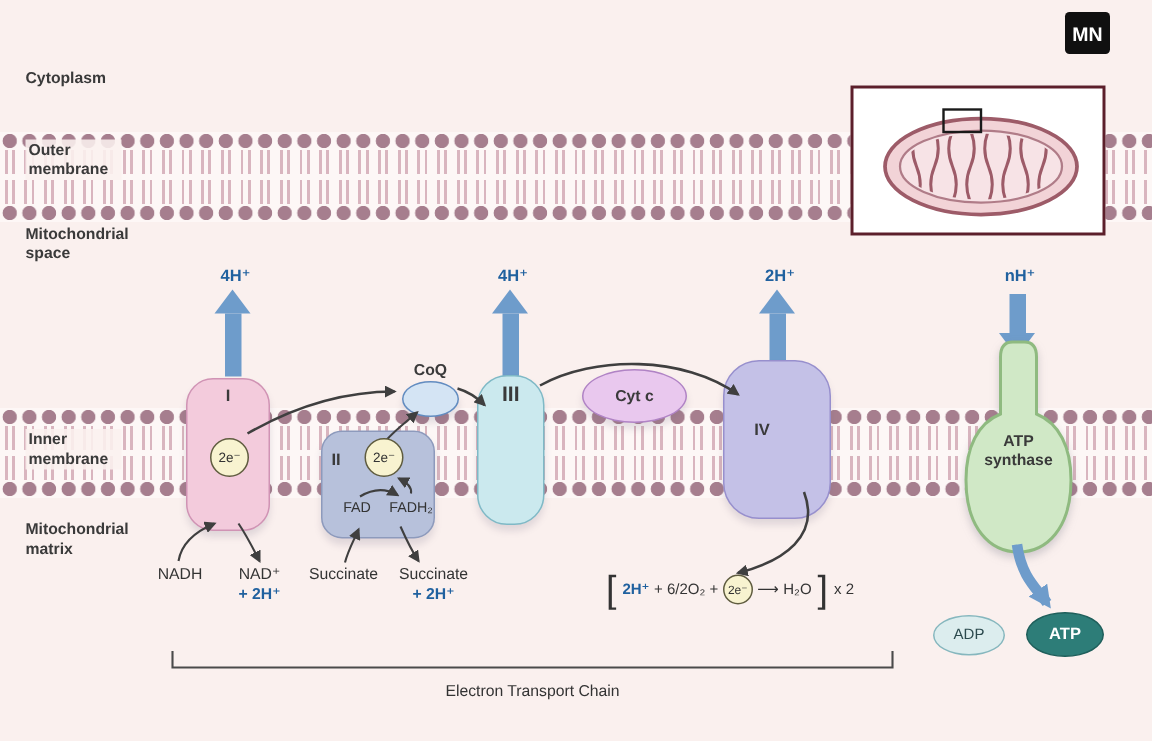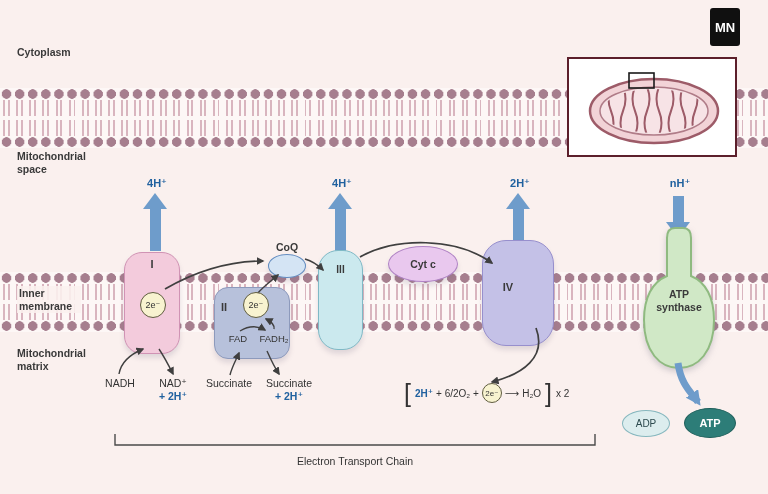--- a/index.html
+++ b/index.html
@@ -56,21 +56,21 @@
   .ecirc-inline { width:20px; height:20px; border-radius:50%; background:#f8f3d0; border:1.5px solid #5f5c3f;
                   display:flex; align-items:center; justify-content:center; font-size:8px; color:#333; }
 
   
   .adp { position:absolute; left:622px; top:410px; width:48px; height:27px; background:#dcedee; border:1.5px solid #86b7be;
          border-radius:50%; display:flex; align-items:center; justify-content:center; font-size:10px; color:#2c4a4e; z-index:4; }
   .atp { position:absolute; left:684px; top:408px; width:52px; height:30px; background:#2d7d78; border:1.5px solid #1f5f5b;
          border-radius:50%; display:flex; align-items:center; justify-content:center; font-size:11px; font-weight:bold; color:#fff; z-index:4; }
 
   
-  .logo { position:absolute; left:710px; top:8px; width:30px; height:38px; background:#101010; border-radius:3px;
+  .logo { position:absolute; left:710px; top:8px; width:30px; height:28px; background:#101010; border-radius:3px;
           display:flex; align-items:center; justify-content:center; color:#fff; font-weight:bold; font-size:13px; z-index:5; }
   .inset { position:absolute; left:567px; top:57px; width:170px; height:100px; background:#ffffff;
            border:2px solid #5c1f2b; z-index:5; }
 </style>
 </head>
 <body>
 
 <div class="stage">
 
   <div class="membrane" style="top:88px">
@@ -82,20 +82,21 @@
   </div>
   <div class="membrane" style="top:272px">
     <div class="heads"></div>
     <div class="tails"></div>
     <div class="gap"></div>
     <div class="tails"></div>
     <div class="heads"></div>
   </div>
 
   <div class="t bold" style="left:17px;top:46px;width:90px">Cytoplasm</div>
+  <div class="t bold halo" style="left:17px;top:93px;width:64px">Outer membrane</div>
   <div class="t bold" style="left:17px;top:150px;width:92px">Mitochondrial space</div>
   <div class="t bold halo" style="left:17px;top:286px;width:64px">Inner membrane</div>
   <div class="t bold" style="left:17px;top:347px;width:92px">Mitochondrial matrix</div>
 
   <div class="pump" style="left:143px;top:193px">
     <div class="head-up"></div>
     <div class="shaft" style="height:42px"></div>
   </div>
   <div class="pump" style="left:328px;top:193px">
     <div class="head-up"></div>
@@ -124,21 +125,21 @@
   <div class="blob cytc">
     <span class="bold" style="font-size:10.5px">Cyt c</span>
   </div>
 
   <svg class="atps" width="78" height="150" viewBox="0 0 78 150">
     <path d="M27,14 Q27,4 35,4 L43,4 Q51,4 51,14 L51,52 C66,58 74,74 74,96 C74,128 58,144 39,144 C20,144 4,128 4,96 C4,74 12,58 27,52 Z" fill="#d0e8c6" stroke="#8fba80" stroke-width="2"></path>
   </svg>
 
   <div class="t bold center" style="left:124px;top:258px;width:56px;font-size:11px">I</div>
   <div class="t bold" style="left:221px;top:301px;font-size:11px">II</div>
-  <div class="t bold center" style="left:318px;top:264px;width:45px;font-size:10px">III</div>
+  <div class="t bold center" style="left:318px;top:254px;width:45px;font-size:14px">III</div>
   <div class="t bold center" style="left:482px;top:281px;width:52px;font-size:11px">IV</div>
   <div class="t bold center" style="left:262px;top:241px;width:50px">CoQ</div>
   <div class="t bold center" style="left:646px;top:288px;width:66px">ATP synthase</div>
 
   <div class="ecirc" style="left:140px;top:292px">2e⁻</div>
   <div class="ecirc" style="left:243px;top:292px">2e⁻</div>
 
   <div class="t center" style="left:221px;top:333px;width:34px;font-size:9.5px">FAD</div>
   <div class="t center" style="left:252px;top:333px;width:44px;font-size:9.5px">FADH₂</div>
 

